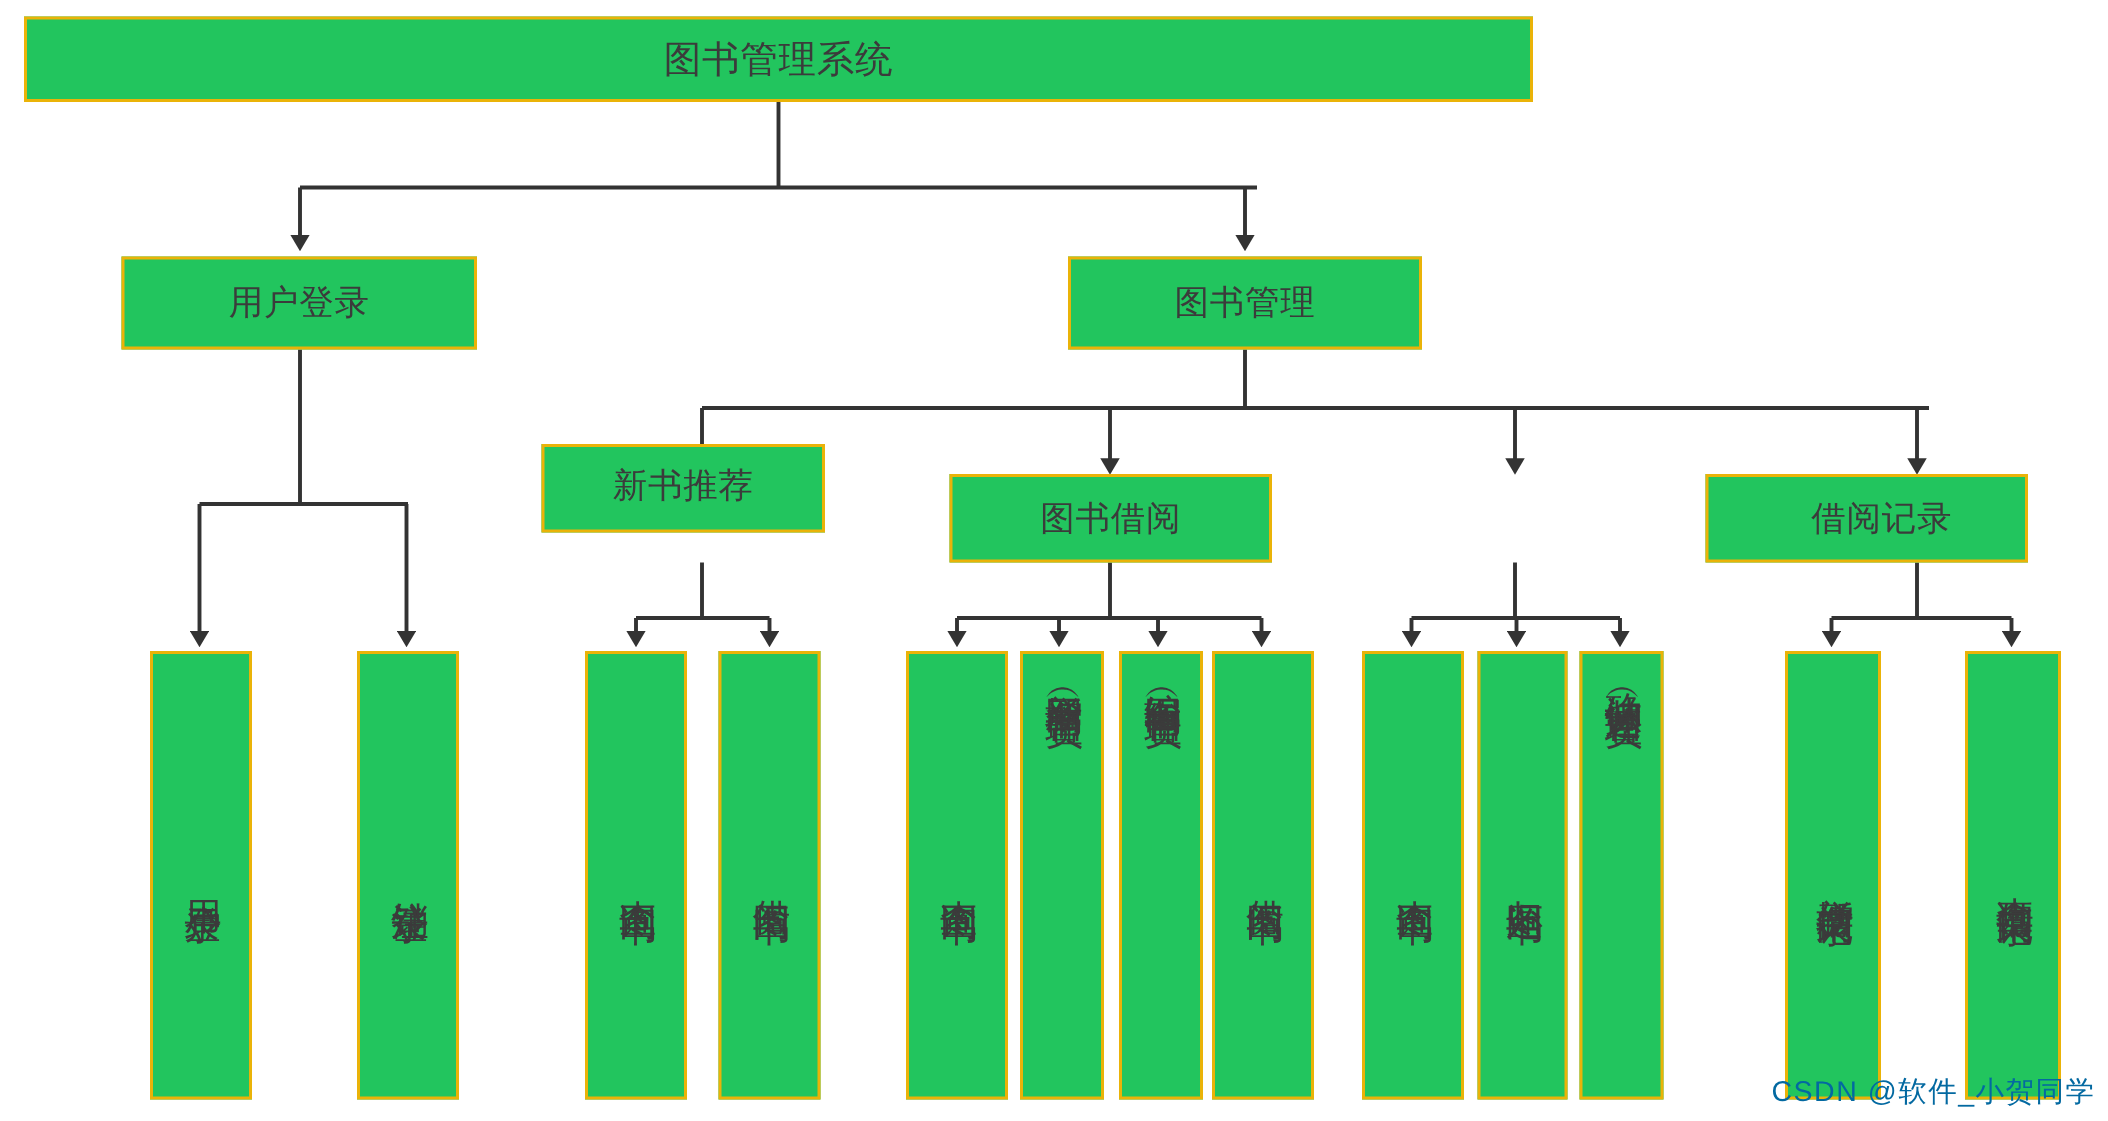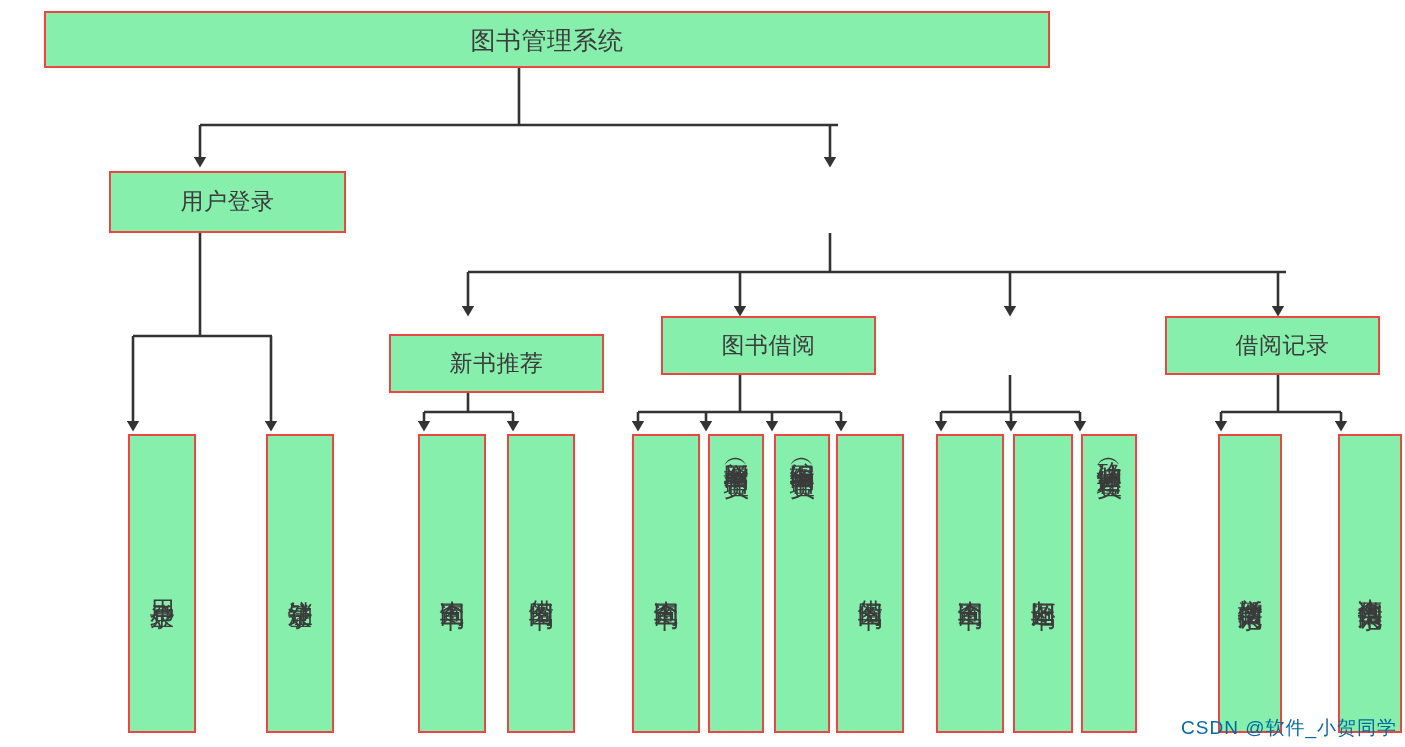--- a/index.html
+++ b/index.html
@@ -21,27 +21,26 @@
     position: absolute;
     left: 0;
     top: 0;
     width: 1405px;
     height: 747px;
     pointer-events: none;
   }
   .node {
     position: absolute;
     box-sizing: border-box;
-    background: #86efac;
-    border: 2px solid #ef4444;
+    background: #22c55e;
+    border: 2px solid #eab308;
     display: flex;
     align-items: center;
     justify-content: center;
     color: #3b3b3b;
-    margin-left: 28px;
   }
   .node .label {
     text-align: center;
     line-height: 1.12;
     letter-spacing: 0.5px;
     color: #3b3b3b;
     white-space: nowrap;
   }
   .node.horizontal .label {
     font-size: 23px;
@@ -131,22 +130,25 @@
     </g>
   </svg>
 
   <div class="node root horizontal" style="left:16px; top:11px; width:1006px; height:57px;">
     <span class="label">图书管理系统</span>
   </div>
 
   <div class="node horizontal" style="left:81px; top:171px; width:237px; height:62px;">
     <span class="label">用户登录</span>
   </div>
-
-  <div class="node horizontal" style="left:361px; top:334px; width:215px; height:59px;">
+  <div class="node horizontal" style="left:712px; top:171px; width:236px; height:62px;">
+    <span class="label">图书管理</span>
+  </div>
+
+  <div class="node horizontal" style="left:361px; top:296px; width:189px; height:59px;font-family:Liberation Mono, monospace;">
     <span class="label">新书推荐</span>
   </div>
   <div class="node horizontal" style="left:633px; top:316px; width:215px; height:59px;">
     <span class="label">图书借阅</span>
   </div>
   <div class="node horizontal" style="left:1137px; top:316px; width:215px; height:59px;padding-left:20px;">
     <span class="label">借阅记录</span>
   </div>
 
   <div class="node vertical centered" style="left:100px; top:434px; width:68px; height:299px;">

